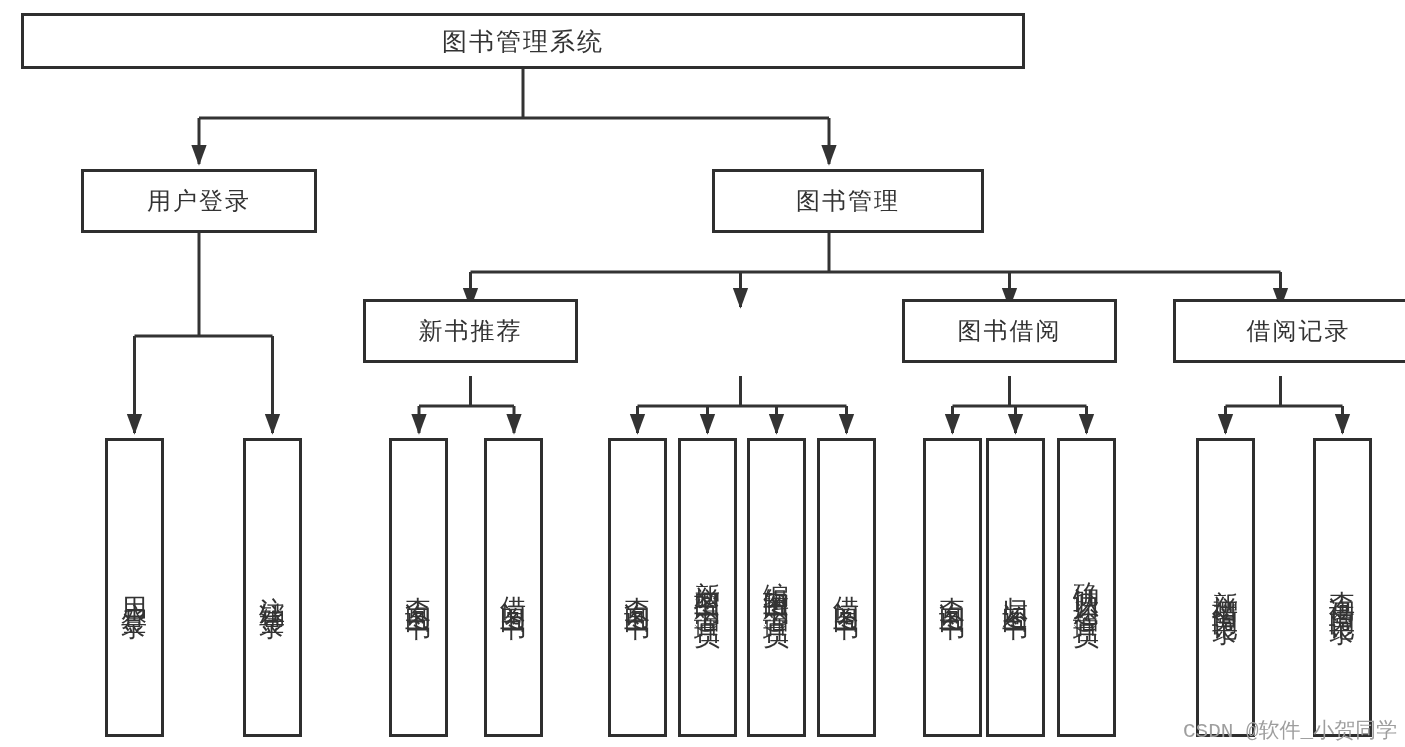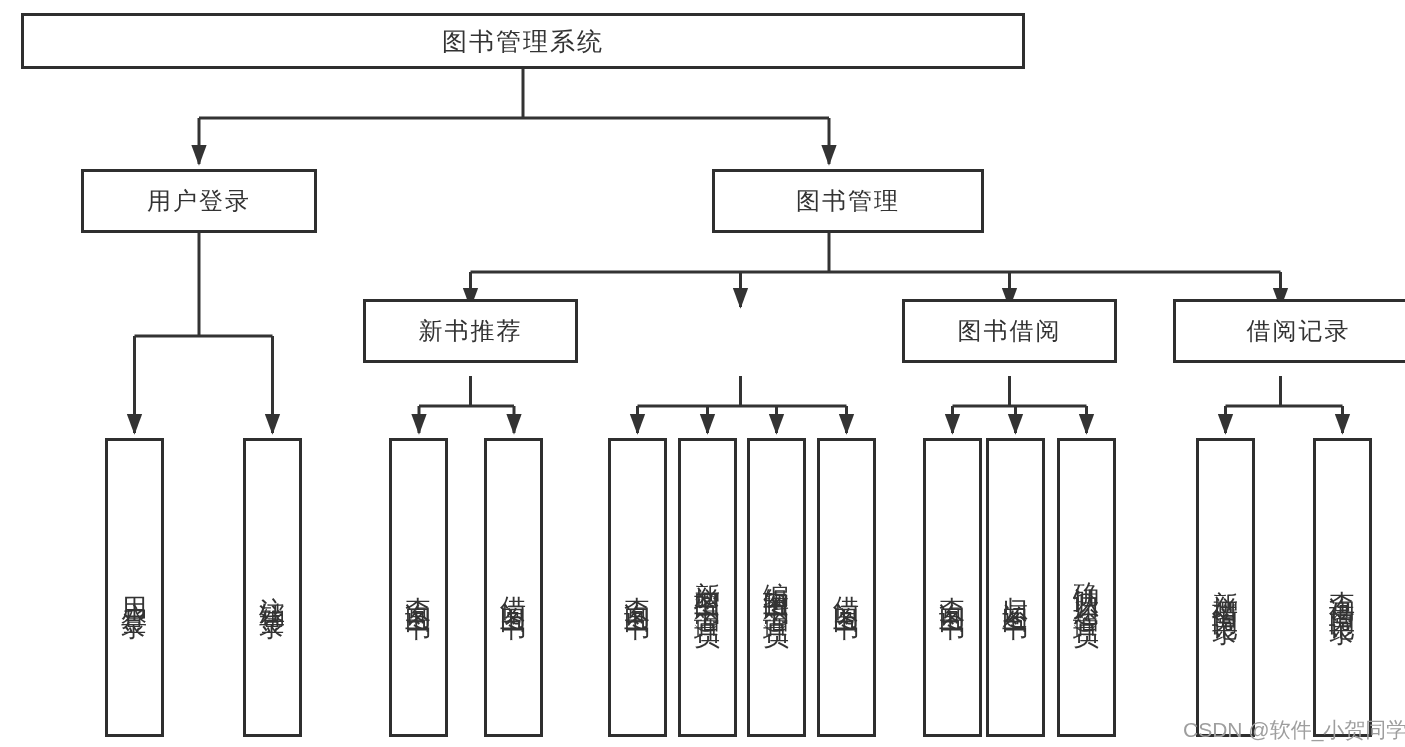--- a/index.html
+++ b/index.html
@@ -49,20 +49,21 @@
     letter-spacing: 6px;
     line-height: 1;
   }
   .watermark {
     position: absolute;
     left: 1183px; top: 716px;
     width: 220px;
     color: #9e9e9e;
     font-size: 21px;
     white-space: nowrap;
+    font-family: Liberation Mono, monospace;
   }
 </style>
 </head>
 <body>
 
 <div id="stage">
 
   <svg id="wires" viewBox="0 0 1405 747" xmlns="http://www.w3.org/2000/svg">
     <defs>
       <marker id="arw" viewBox="0 0 10 10" refX="9.2" refY="5" markerWidth="7" markerHeight="7" orient="auto">

